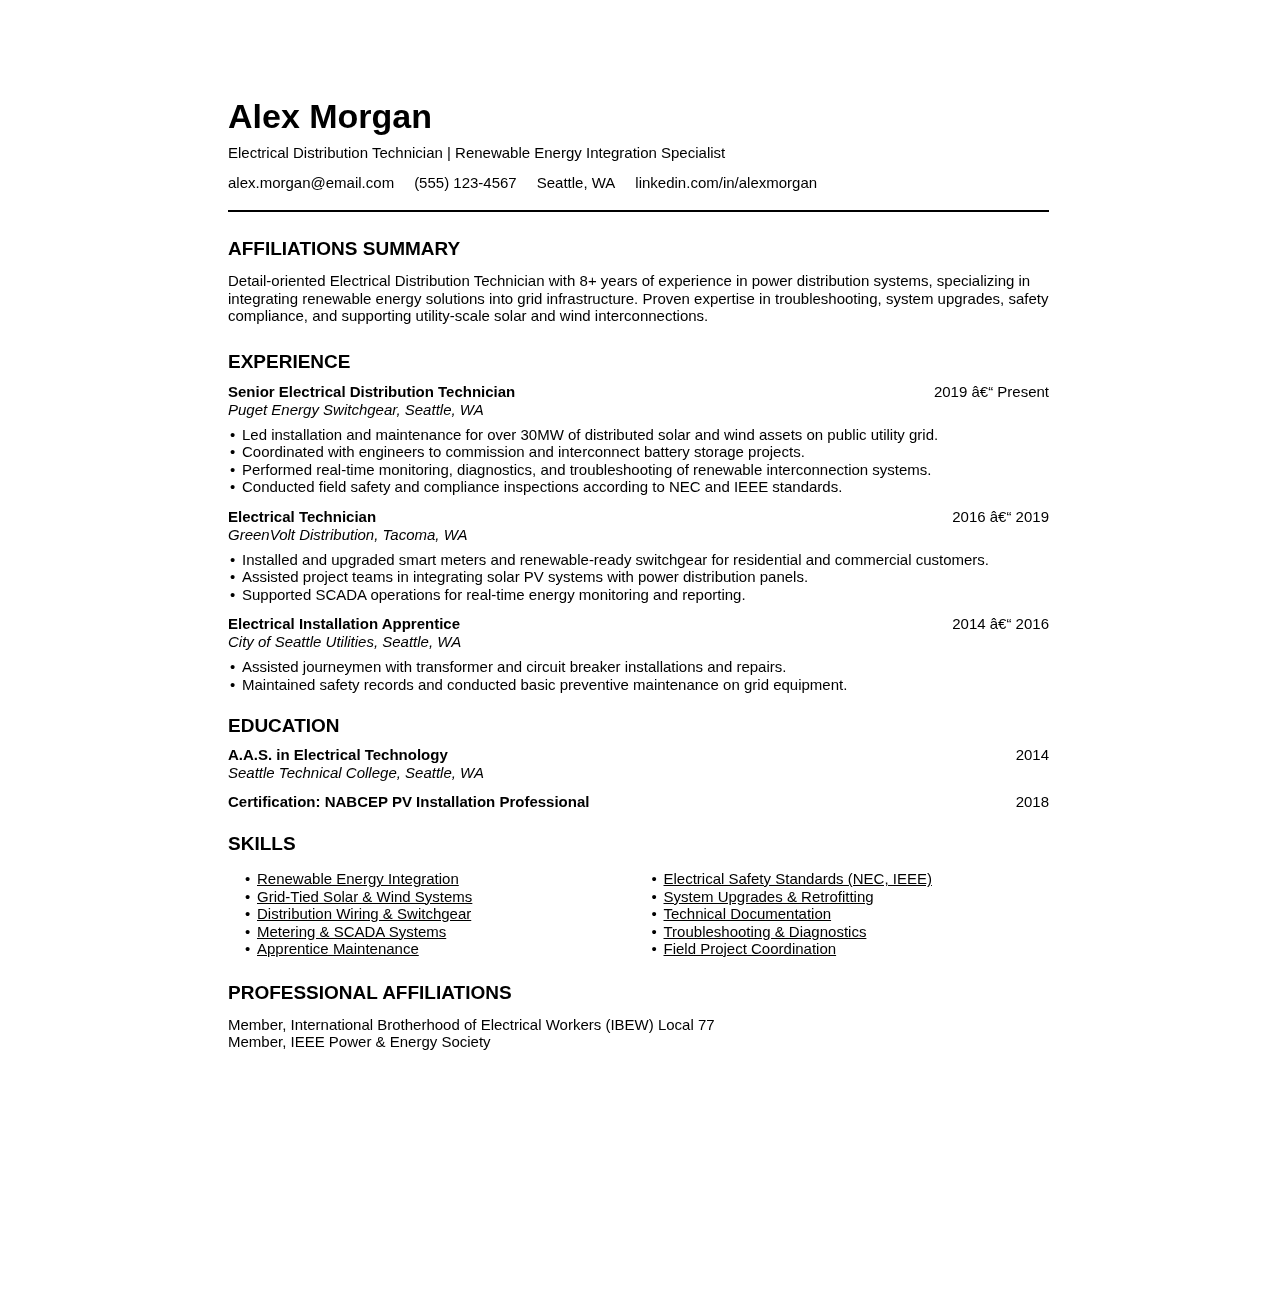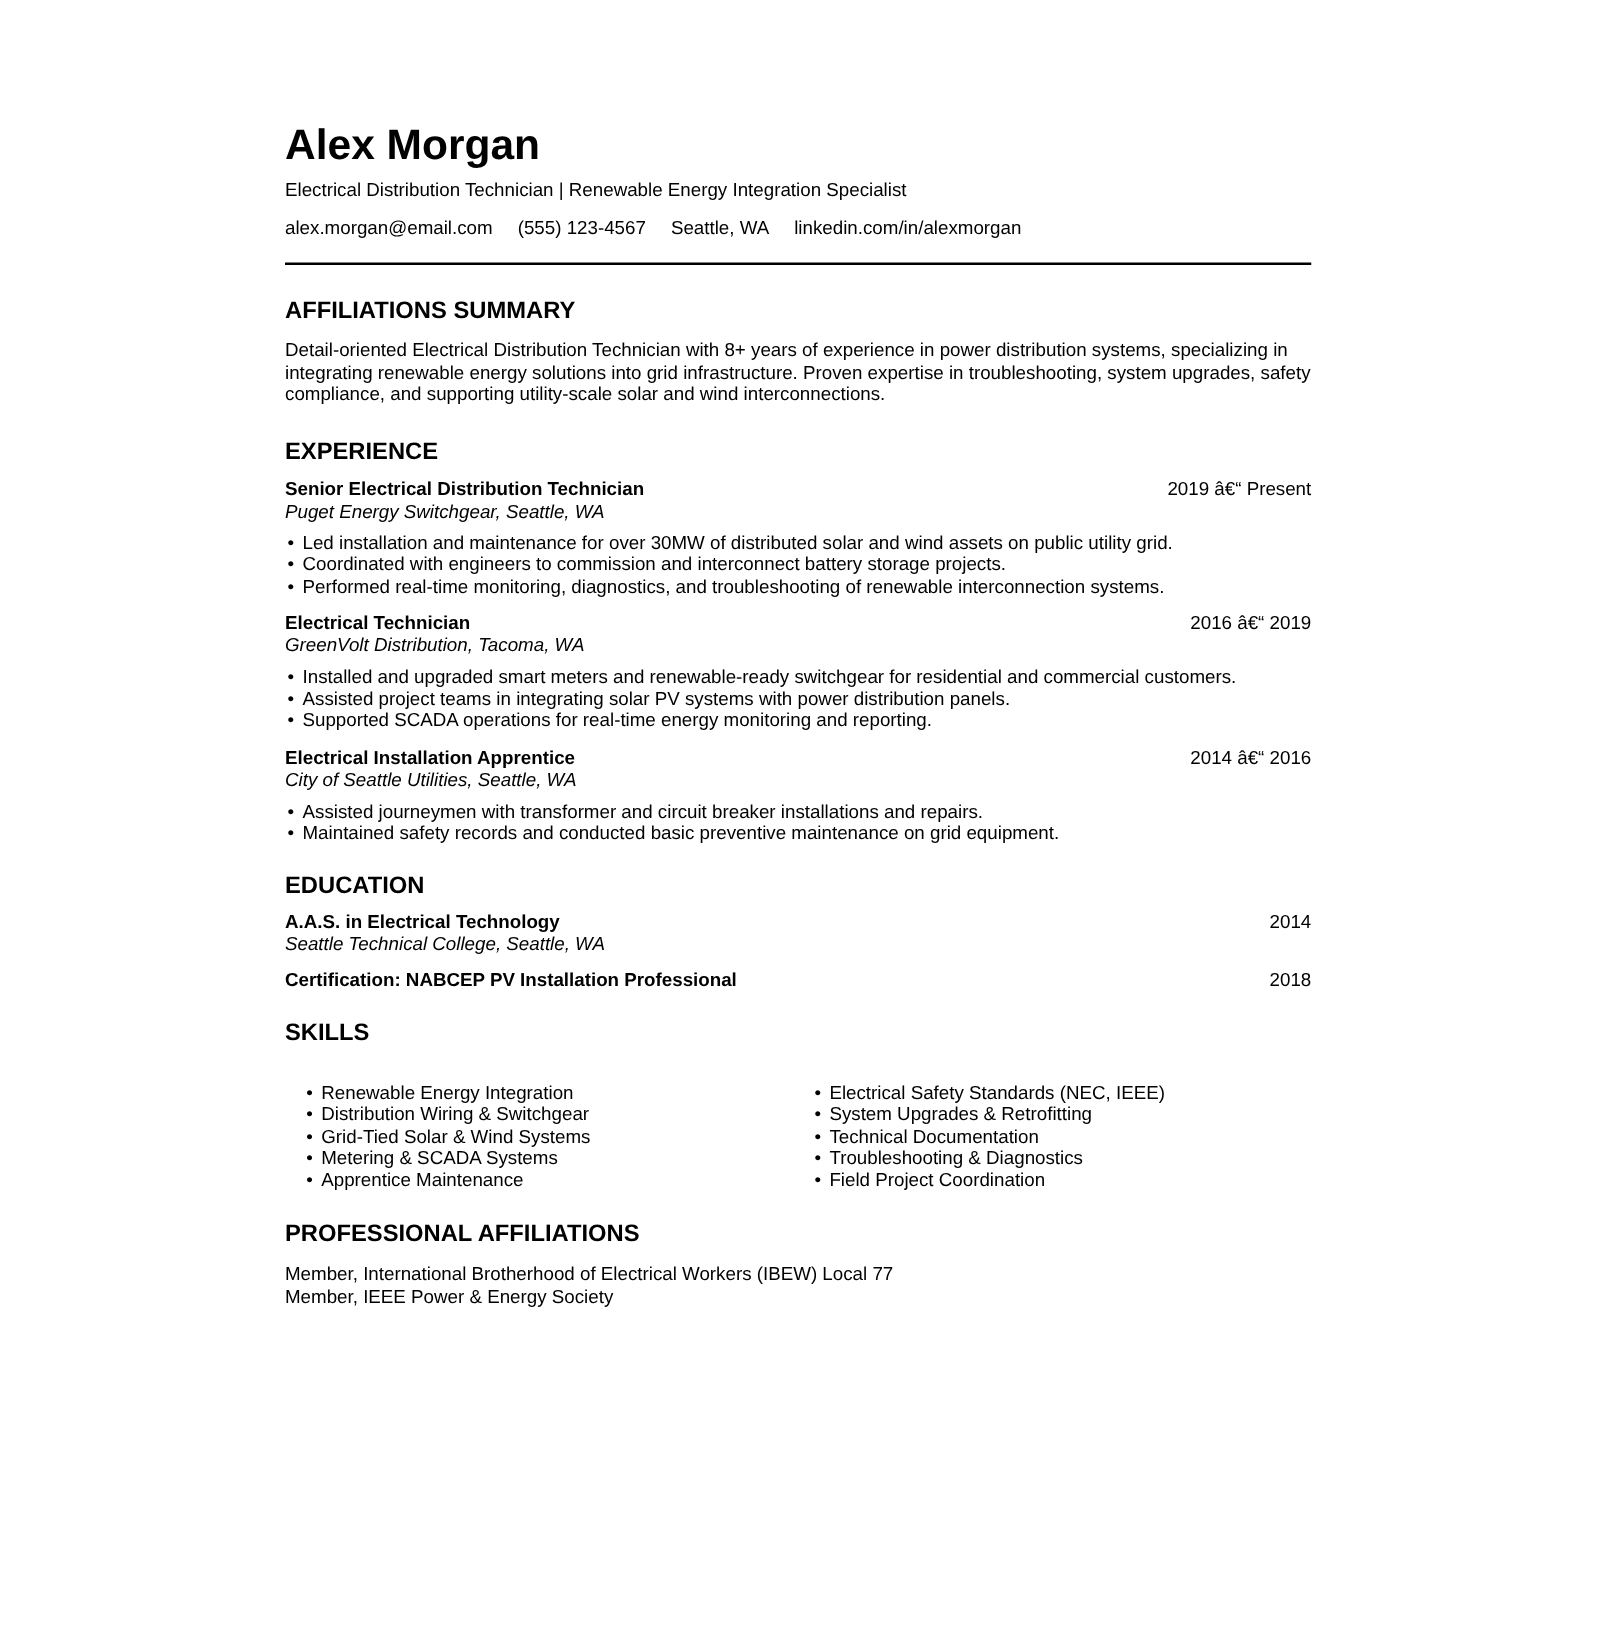--- a/index.html
+++ b/index.html
@@ -98,22 +98,23 @@
   .edu-school {
     font-style: italic;
     font-size: 15px;
     line-height: 18px;
   }
   .skills-columns {
     display: flex;
     margin-top: 11px;
   }
   .skills-columns ul.bullets {
-    margin-top: 17px;
+    margin-top: 4px;
     width: 50%;
+    text-decoration: underline;
   }
   ul.skills-left { padding-left: 15px; }
   ul.skills-right { padding-left: 11px; }
   .aff-text {
     margin-top: 12px;
     font-size: 15px;
     line-height: 17.5px;
   }
 </style>
 </head>
@@ -142,20 +143,21 @@
     <div class="job">
       <div class="job-header">
         <span class="job-title">Senior Electrical Distribution Technician</span>
         <span class="job-dates">2019 â€“ Present</span>
       </div>
       <div class="job-company">Puget Energy Switchgear, Seattle, WA</div>
       <ul class="bullets">
         <li>Led installation and maintenance for over 30MW of distributed solar and wind assets on public utility grid.</li>
         <li>Coordinated with engineers to commission and interconnect battery storage projects.</li>
         <li>Performed real-time monitoring, diagnostics, and troubleshooting of renewable interconnection systems.</li>
+        <li>Conducted field safety and compliance inspections according to NEC and IEEE standards.</li>
       </ul>
     </div>
 
     <div class="job">
       <div class="job-header">
         <span class="job-title">Electrical Technician</span>
         <span class="job-dates">2016 â€“ 2019</span>
       </div>
       <div class="job-company">GreenVolt Distribution, Tacoma, WA</div>
       <ul class="bullets">
@@ -195,22 +197,22 @@
         <span class="edu-date">2018</span>
       </div>
     </div>
   </section>
 
   <section>
     <h2 class="section-heading mt-skills">SKILLS</h2>
     <div class="skills-columns">
       <ul class="bullets skills-left">
         <li>Renewable Energy Integration</li>
+        <li>Grid-Tied Solar &amp; Wind Systems</li>
         <li>Distribution Wiring &amp; Switchgear</li>
-        <li>Grid-Tied Solar &amp; Wind Systems</li>
         <li>Metering &amp; SCADA Systems</li>
         <li>Apprentice Maintenance</li>
       </ul>
       <ul class="bullets skills-right">
         <li>Electrical Safety Standards (NEC, IEEE)</li>
         <li>System Upgrades &amp; Retrofitting</li>
         <li>Technical Documentation</li>
         <li>Troubleshooting &amp; Diagnostics</li>
         <li>Field Project Coordination</li>
       </ul>

